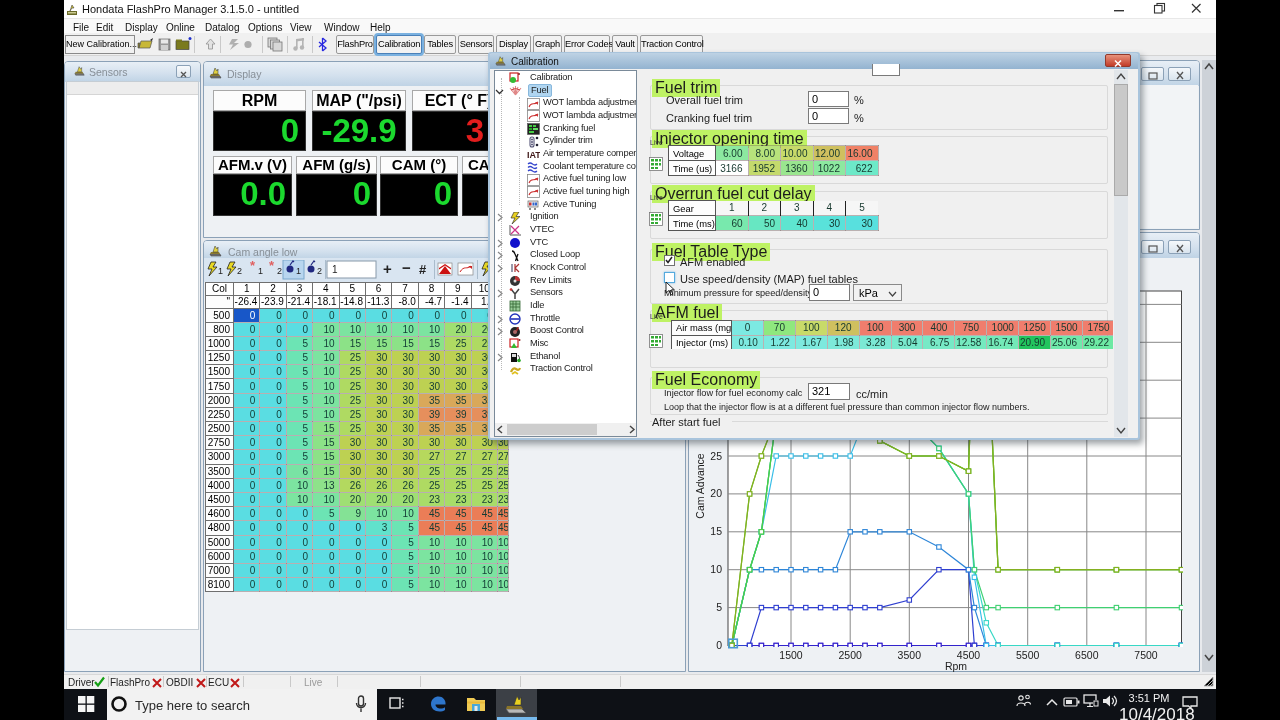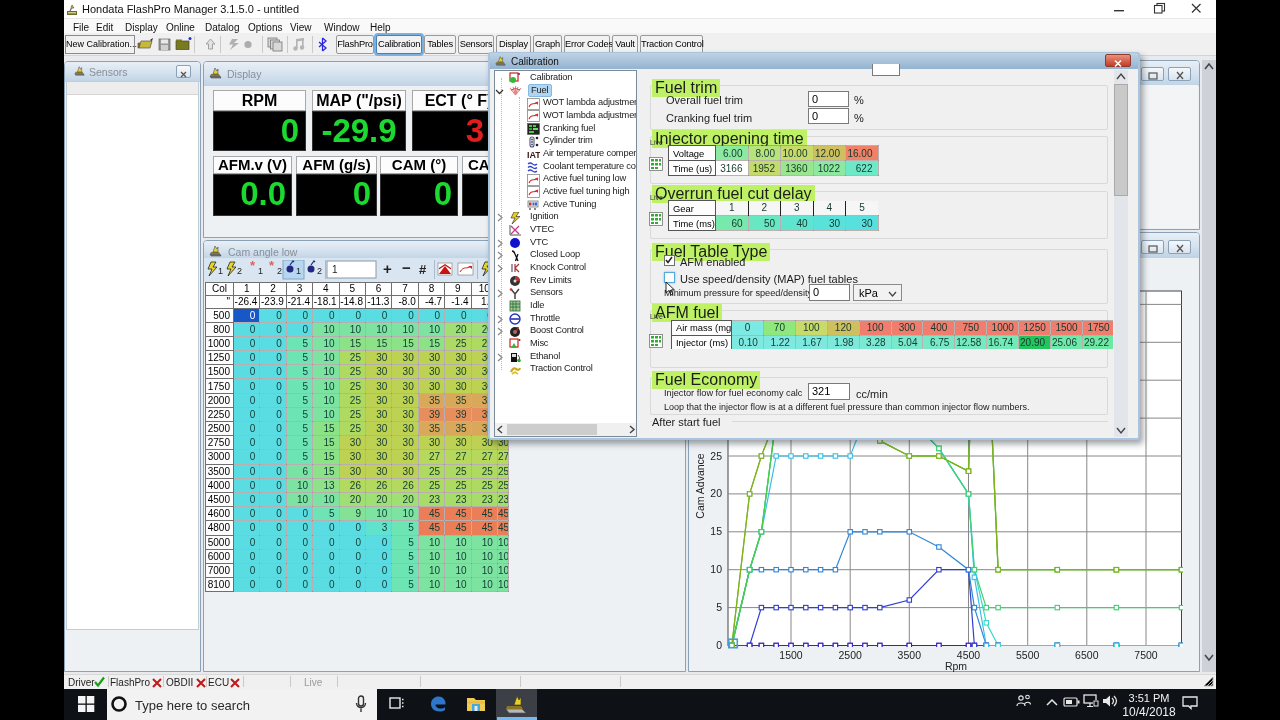--- a/index.html
+++ b/index.html
@@ -1261,15 +1261,15 @@
     <rect x="1" y="1" width="12" height="8" fill="none" stroke="#e8e8e8" stroke-width="1.3"></rect>
     <path d="M4 12.5 L10 12.5 M7 9 L7 12.5" stroke="#e8e8e8" stroke-width="1.2"></path>
     <rect x="10" y="6" width="6" height="7" fill="#0e1116"></rect>
     <rect x="11" y="7" width="4" height="5" fill="none" stroke="#e8e8e8" stroke-width="1"></rect>
   </svg>
 <svg class="a" style="left:1102px;top:694px" width="16" height="14">
     <path d="M1 5 L4 5 L8 1.5 L8 12.5 L4 9 L1 9 Z" fill="#e8e8e8"></path>
     <path d="M10 4 C12 6 12 8 10 10 M12 2 C15.5 5.5 15.5 8.5 12 12" stroke="#e8e8e8" stroke-width="1.2" fill="none"></path>
   </svg>
 <div class="a" style="left:1124px;top:692px;width:50px;height:11px;font-size:11px;color:#f2f2f2;text-align:center">3:51 PM</div>
-<div class="a" style="left:1119px;top:705px;width:60px;height:11px;font-size:12px;color:#f2f2f2;text-align:center">10/4/2018</div>
+<div class="a" style="left:1119px;top:705px;width:60px;height:11px;font-size:17px;color:#f2f2f2;text-align:center">10/4/2018</div>
 <svg class="a" style="left:1182px;top:695px" width="16" height="15">
     <path d="M1 2 L15 2 L15 11 L9 11 L9 13.5 L6.5 11 L1 11 Z" fill="none" stroke="#e8e8e8" stroke-width="1.3"></path>
   </svg>
 </body></html>

